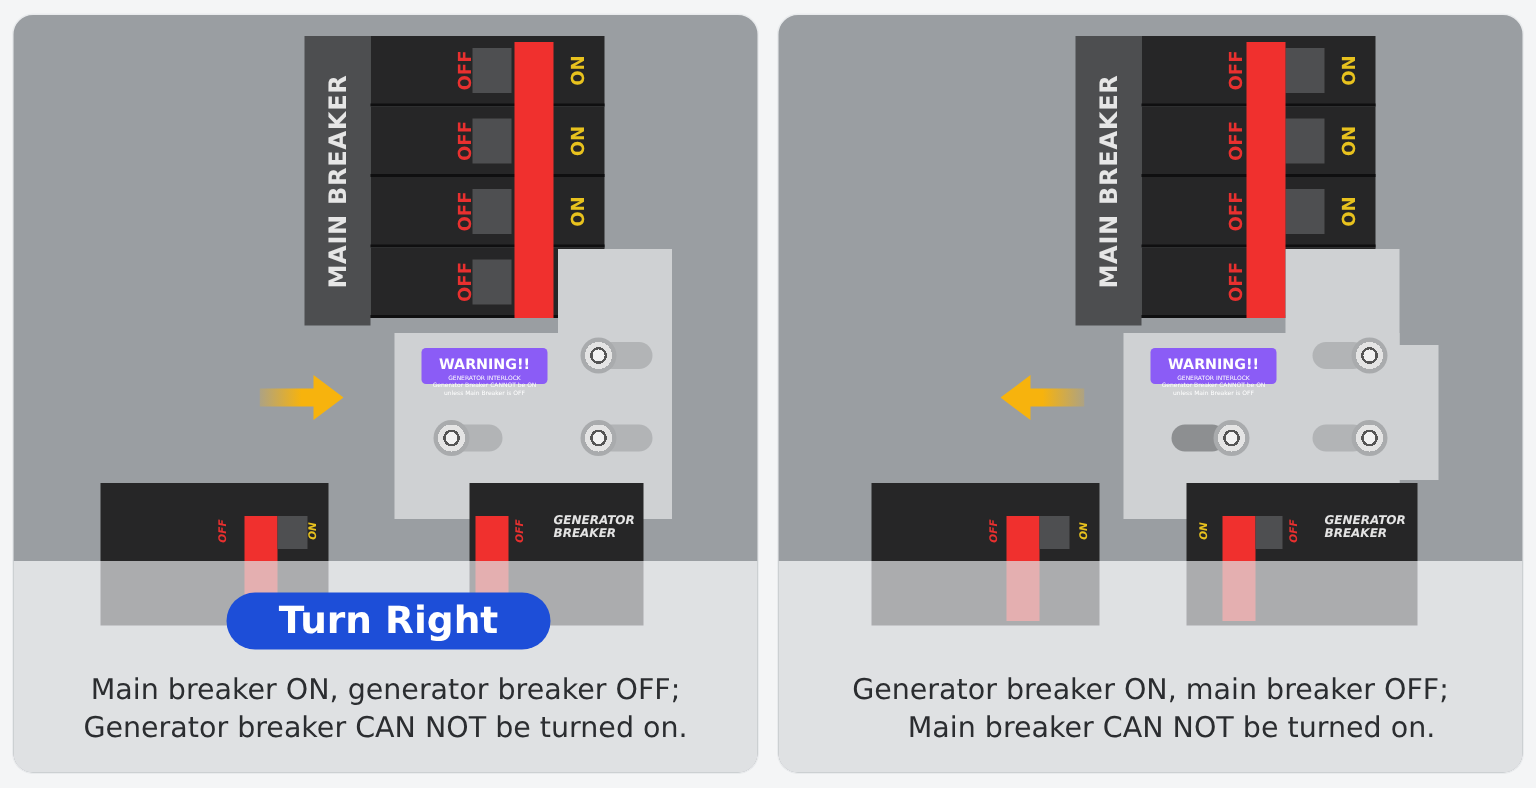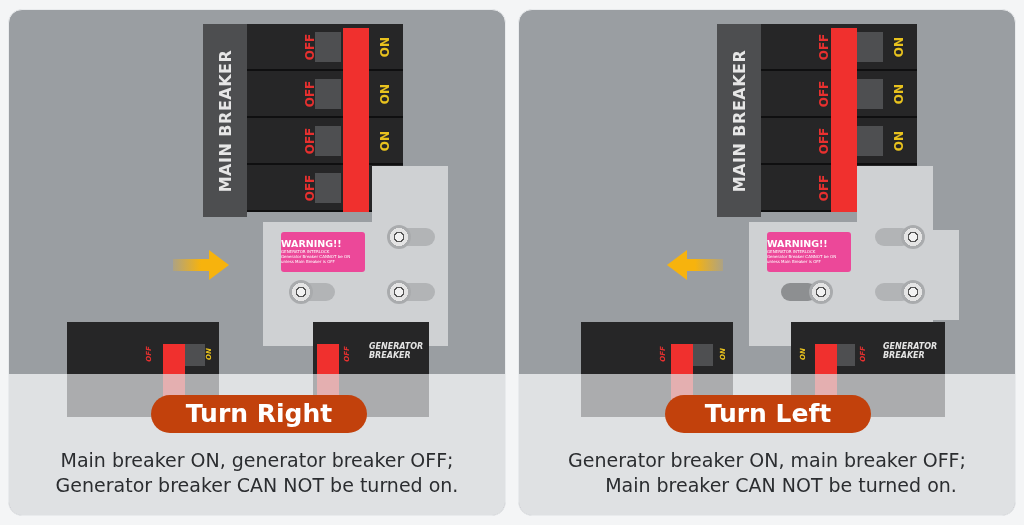--- a/index.html
+++ b/index.html
@@ -12,35 +12,35 @@
   .main-label { position: absolute; width: 44px; height: 193px; background: #4d4e50; }
   .main-label span { position: absolute; left: 50%; top: 50%; transform: translate(-50%,-50%) rotate(-90deg); color: #e6e6e6; font-weight: bold; font-size: 16px; white-space: nowrap; letter-spacing: 0.5px; }
   .breaker-stack { position: absolute; width: 156px; }
   .breaker-row { position: relative; height: 47px; background: #262627; border-bottom: 2px solid #0f0f10; }
   .breaker-row .off { position: absolute; left: 50px; top: 50%; transform: translateY(-50%) rotate(-90deg); color: #e8302f; font-weight: bold; font-size: 12px; }
   .breaker-row .on { position: absolute; right: 8px; top: 50%; transform: translateY(-50%) rotate(-90deg); color: #e8c21e; font-weight: bold; font-size: 12px; }
   .breaker-row .slot { position: absolute; top: 8px; width: 26px; height: 30px; background: #4e4f51; }
   .handle { position: absolute; background: #f0302e; }
 
   .plate { position: absolute; background: #cfd1d3; }
-  .warning { position: absolute; width: 84px; height: 40px; background: #ec4899; border-radius: 3px; color: #fff; text-align: left; }
+  .warning { position: absolute; width: 84px; height: 24px; background: #8b5cf6; border-radius: 3px; color: #fff; text-align: center; }
   .warning .w1 { font-weight: bold; font-size: 9.5px; margin-top: 6px; display: block; }
   .warning .w2 { font-size: 4px; line-height: 5px; display: block; }
   .bolt { position: absolute; width: 24px; height: 24px; border-radius: 50%; background: radial-gradient(circle, #f2f2f2 0 4px, #555 4px 5.5px, #e4e4e4 5.5px 9px, #a9abad 9px 12px); }
   .slot-groove { position: absolute; height: 18px; border-radius: 9px; background: #b2b4b6; }
 
   .gen-block { position: absolute; background: #262627; font-style: italic; }
   .gen-label { position: absolute; color: #e4e4e4; font-weight: bold; font-size: 8px; line-height: 9px; }
   .small-off { position: absolute; color: #e8302f; font-weight: bold; font-size: 7px; transform: rotate(-90deg); }
   .small-on { position: absolute; color: #e8c21e; font-weight: bold; font-size: 7px; transform: rotate(-90deg); }
 
   .arrow { position: absolute; width: 56px; height: 30px; }
 
   .fade-overlay { position: absolute; left: 0; right: 0; top: 364px; bottom: 0; background: rgba(223,225,227,0.72); }
-  .pill { position: absolute; height: 38px; background: #c2410c; border-radius: 19px; color: #fff; font-weight: bold; font-size: 25px; text-align: center; line-height: 38px; font-family: "DejaVu Sans", sans-serif; }
+  .pill { position: absolute; height: 38px; background: #1d4ed8; border-radius: 19px; color: #fff; font-weight: bold; font-size: 25px; text-align: center; line-height: 38px; font-family: "DejaVu Sans", sans-serif; }
   .caption { position: absolute; left: 0; right: 0; text-align: center; color: #2b2d30; font-size: 19px; line-height: 25px; font-family: "DejaVu Sans", sans-serif; }
 </style>
 </head>
 <body>
 
 <div class="panel left">
   <div class="bottom-band"></div>
 
   <div class="main-label" style="left:194px;top:14px;">
       <span>MAIN BREAKER</span>
@@ -177,16 +177,15 @@
 
   <div class="gen-block" style="left:272px;top:312px;width:154px;height:95px;">
     <span class="small-on" style="left:6px;top:28px;">ON</span>
     <div class="handle" style="left:24px;top:22px;width:22px;height:70px;"></div>
     <div class="slot" style="position:absolute;left:46px;top:22px;width:18px;height:22px;background:#4e4f51;"></div>
     <span class="small-off" style="left:64px;top:28px;">OFF</span>
     <div class="gen-label" style="left:92px;top:20px;"><span>GENERATOR</span><br><span>BREAKER</span></div>
   </div>
 
   <div class="fade-overlay"></div>
-  <div class="pill" style="left:146px;top:385px;width:206px;">Turn Left</div>
   <div class="caption" style="top:438px;">Generator breaker ON, main breaker OFF;</div>
   <div class="caption" style="top:463px;padding-left:28px;">Main breaker CAN NOT be turned on.</div>
 </div>
 
 </body></html>

